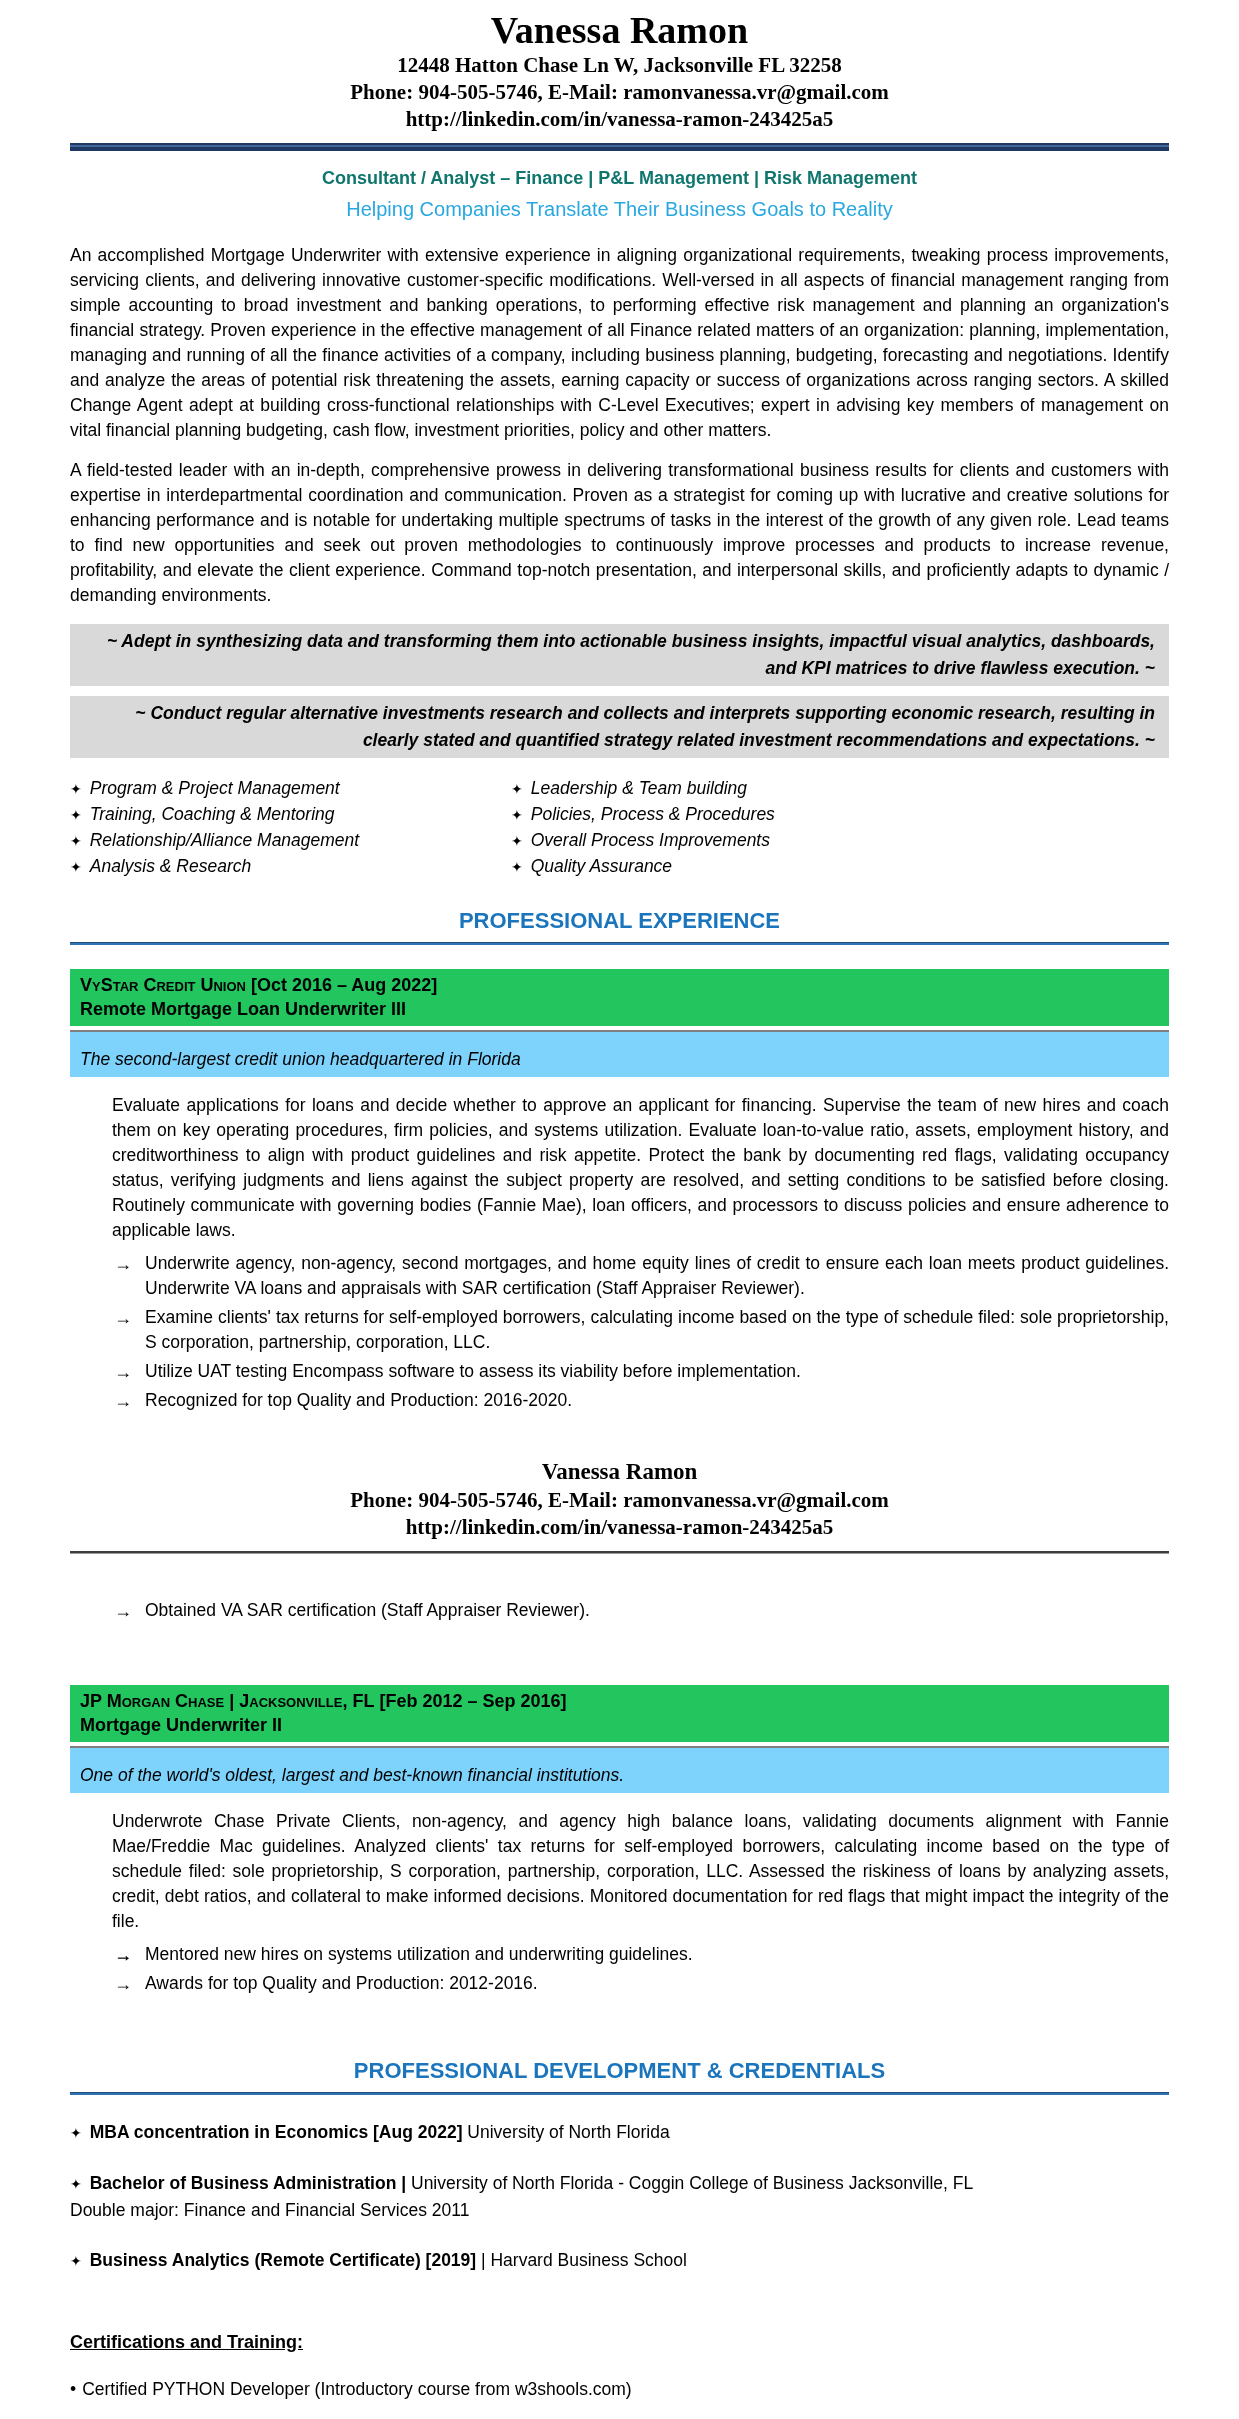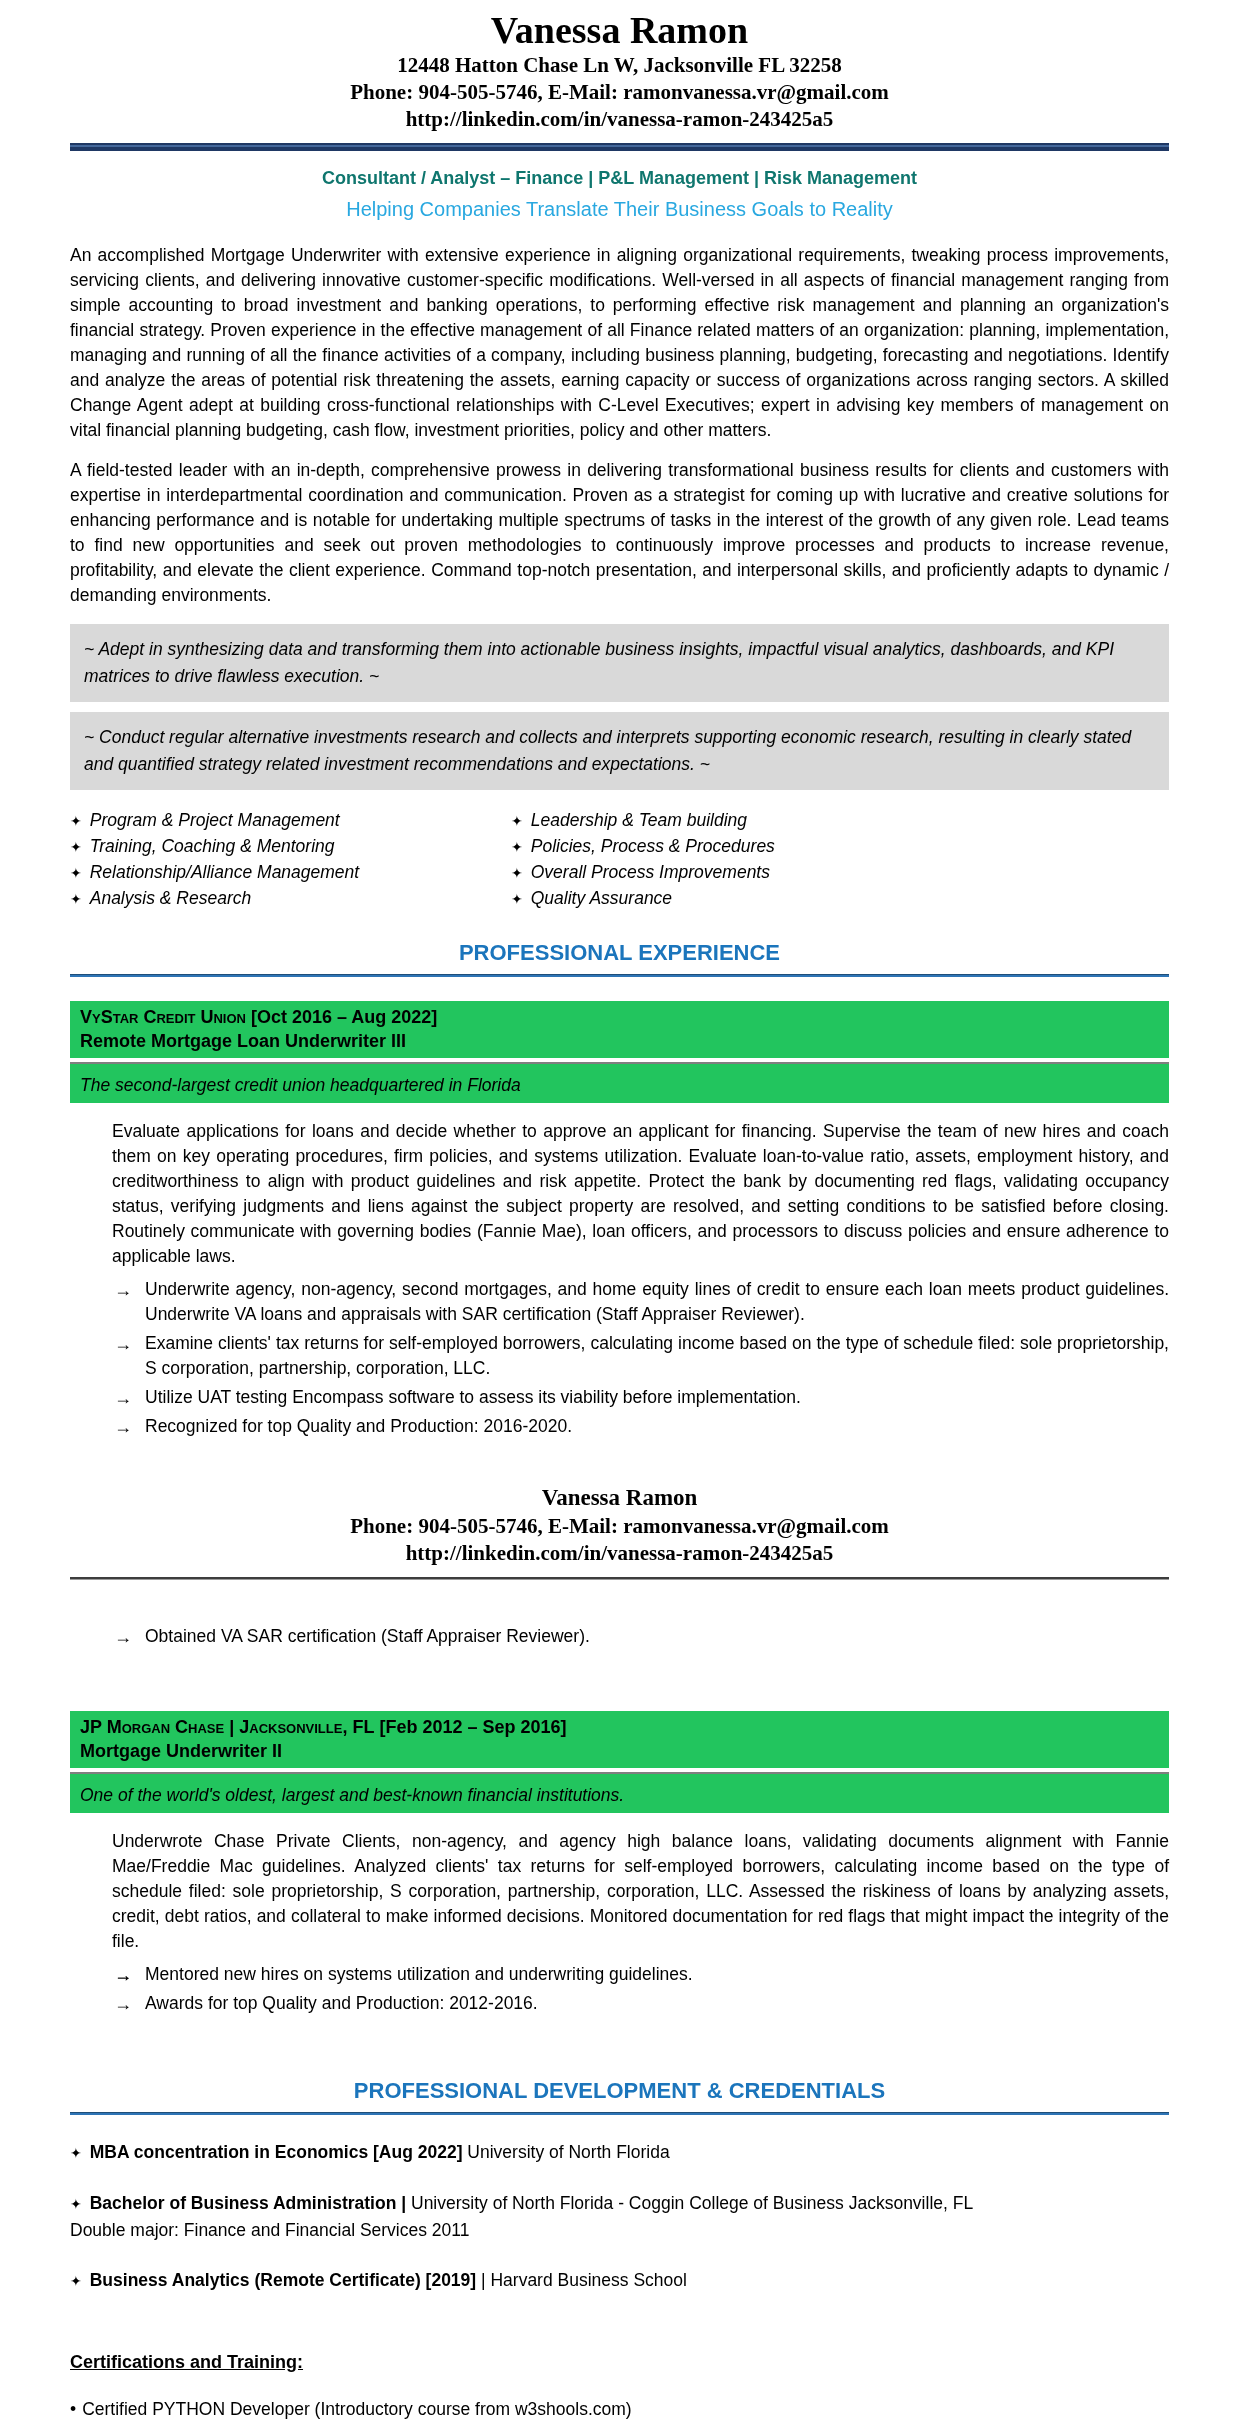--- a/index.html
+++ b/index.html
@@ -15,41 +15,41 @@
     background:linear-gradient(to bottom, #1F3864 0 2px, #44689b 2px 4px, #1F3864 4px 8px); }
 
   
   .headline { margin-top:17px; text-align:center; font-weight:bold; font-size:18px; color:#0f766e; }
   .tagline  { margin-top:9px;  text-align:center; font-weight:normal; font-size:20px; color:#29A8E0; }
 
   
   .para { margin-top:15px; font-size:17.5px; line-height:25px; text-align:justify; }
   .para.first { margin-top:22px; }
 
-  .highlight { margin-top:16px; background:#D9D9D9; font-weight:normal; font-style:italic;
-    font-size:17.5px; line-height:27px; text-align:left; padding:12px 14px; }
+  .highlight { margin-top:16px; background:#D9D9D9; font-weight:bold; font-style:italic;
+    font-size:17.5px; line-height:27px; text-align:right; padding:4px 14px; }
   .highlight + .highlight { margin-top:10px; }
 
   
   .skills { margin-top:18px; display:flex; font-style:italic; font-size:17.5px; line-height:25px; }
   .skills .col1 { width:441px; }
   .skills .col2 { width:372px; }
   .skills .col3 { flex:1; }
   .skill-item .glyph { margin-right:8px; font-style:normal; font-size:14px; }
 
   
   .sec-head { margin-top:28px; text-align:center; font-weight:bold; font-size:22px; color:#1B75BC; }
   .rule-blue { margin-top:8px; height:3px; background:#2E74B5; border-top:1px solid #1F4E79; }
 
   
   .job { margin-top:24px; }
   .job-head { background:#22c55e; padding:4px 10px 5px 10px; font-weight:bold; font-size:18px; line-height:24px; }
   .company { font-variant:small-caps; }
   .job-sep { height:6px; background:#ffffff; border-bottom:2px solid #7F7F7F; box-shadow:0 3px 0 -1px #c8c8c8; }
-  .job-tag { background:#22c55e; padding:10px 10px 6px 10px; font-style:italic; font-size:17.5px; line-height:23px; }
+  .job-tag { background:#7dd3fc; padding:16px 10px 6px 10px; font-style:italic; font-size:17.5px; line-height:23px; }
   .job-body { margin-left:42px; margin-top:16px; }
   .job-body .para { margin-top:0; }
   .arrow-item { position:relative; padding-left:33px; margin-top:4px; font-size:17.5px; line-height:25px; text-align:justify; }
   .arrow-item .glyph { position:absolute; left:2px; top:1px; font-size:18px; }
   .arrow-list { margin-top:8px; }
 
   
   .hdr2 { margin-top:44px; text-align:center; font-family:"Liberation Serif", serif; font-weight:bold; }
   .hdr2 .name-small { font-size:23px; line-height:30px; }
   .hdr2 .contact-line { font-size:21px; line-height:27px; }

